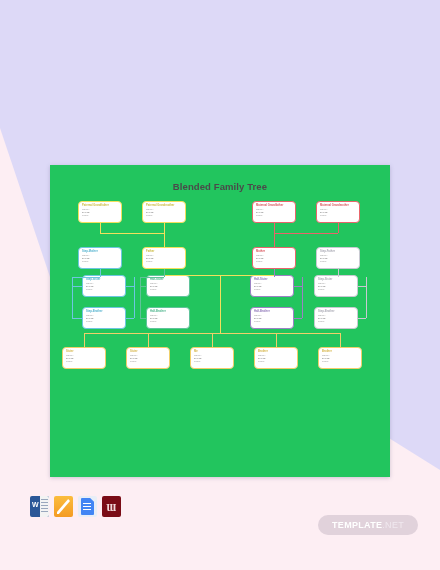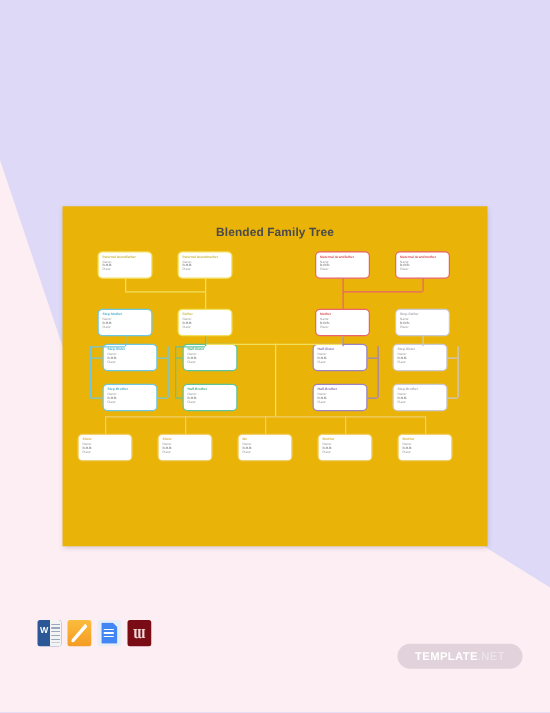--- a/index.html
+++ b/index.html
@@ -21,22 +21,22 @@
     clip-path:polygon(0 128px, 98px 420px, 0 420px);
   }
   #bg-lav-wedge{
     position:absolute;left:0;top:0;width:440px;height:570px;
     background:#ddd9f7;
     clip-path:polygon(360px 420px, 440px 420px, 440px 470px);
   }
 
   
   #doc-card{
-    position:absolute;left:50px;top:165px;width:340px;height:272px;
-    background:#eab308;
+    position:absolute;left:50px;top:165px;width:340px;height:312px;
+    background:#22c55e;
     box-shadow:0 1px 4px rgba(90,80,130,.28);
   }
   #doc-title{
     text-align:center;
     font-size:9.5px;
     font-weight:bold;
     color:#4a4a4a;
     letter-spacing:.1px;
     margin-top:16px;
   }

